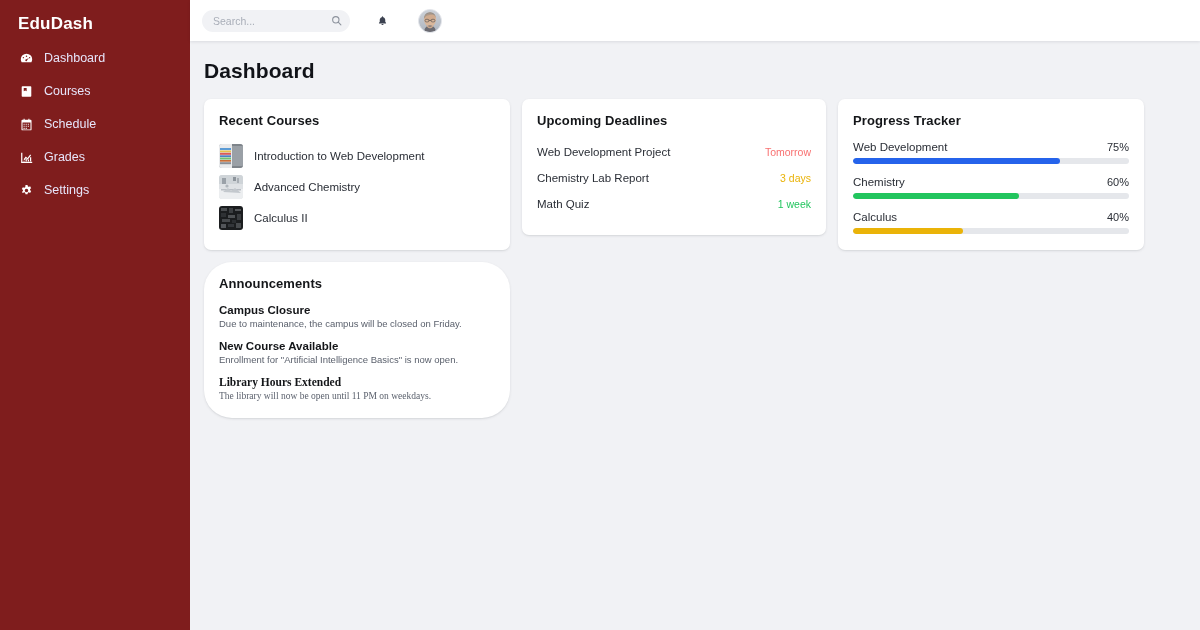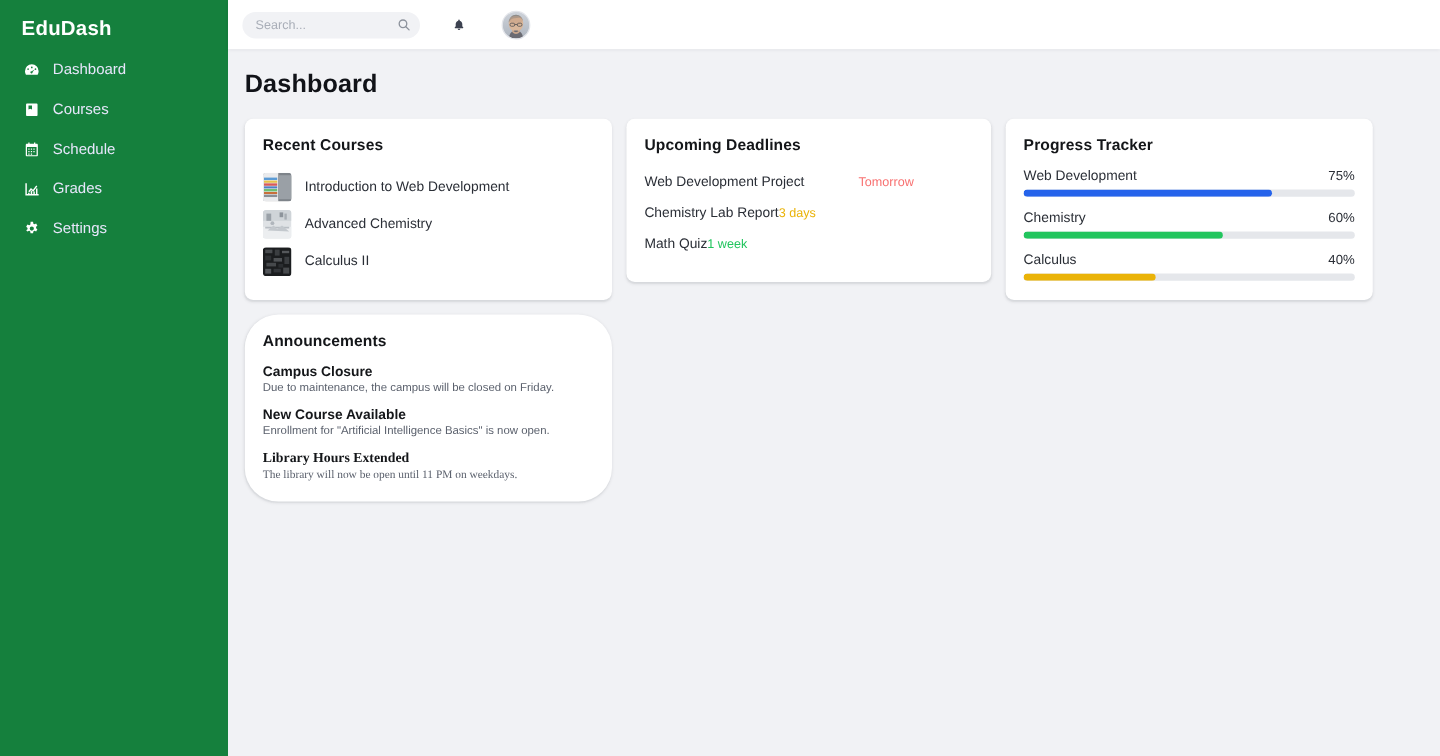--- a/index.html
+++ b/index.html
@@ -142,21 +142,21 @@
   }
   .course-thumb {
     width: 24px; height: 24px; border-radius: 3px;
     flex: 0 0 24px; overflow: hidden;
   }
   .course-thumb svg { width: 24px; height: 24px; display:block; }
   .course-name { font-size: 11.5px; color: #2a2e36; }
 
   
   .deadline-row {
-    display: flex; align-items: center; 
+    display: flex; align-items: center; justify-content: space-between;
     height: 21px; margin-bottom: 5px;
   }
   .deadline-name { font-size: 11.5px; color: #2a2e36; }
   .deadline-due { font-size: 10.5px; font-weight: normal; }
 
   
   .prog-block { margin-bottom: 12px; text-align: center; }
   .prog-head {
     display: flex; align-items: baseline; justify-content: space-between;
     margin-bottom: 5px;
@@ -175,21 +175,21 @@
   .ann-title { font-size: 11.5px; font-weight: bold; color: #141619; margin-bottom: 2px; }
   .ann-body { font-size: 9.5px; color: #5b616d; line-height: 1.35; }
 
   .col-left { grid-column: 1; border-radius: 28px; }
 </style>
 </head>
 <body>
 
 <div class="app">
 
-  <aside class="sidebar" style="background: #15803d;">
+  <aside class="sidebar" style="background: #7f1d1d;">
     <div class="brand">EduDash</div>
     <nav class="nav">
 
       <div class="nav-item">
         <span class="nav-icon">
           <svg viewBox="0 0 16 16">
               <path d="M8 2a7 7 0 0 0-7 7 6.9 6.9 0 0 0 1 3.6h12A6.9 6.9 0 0 0 15 9a7 7 0 0 0-7-7zm0 2.3a.9.9 0 1 1 0 1.8.9.9 0 0 1 0-1.8zM4.2 6.1a.85.85 0 1 1 0 1.7.85.85 0 0 1 0-1.7zm7.6 0a.85.85 0 1 1 0 1.7.85.85 0 0 1 0-1.7zM11 7.4l-2.2 2.4a1.15 1.15 0 1 1-.9-.8L11 7.4z"></path>
             </svg>
         </span>
         <span class="nav-label">Dashboard</span>

